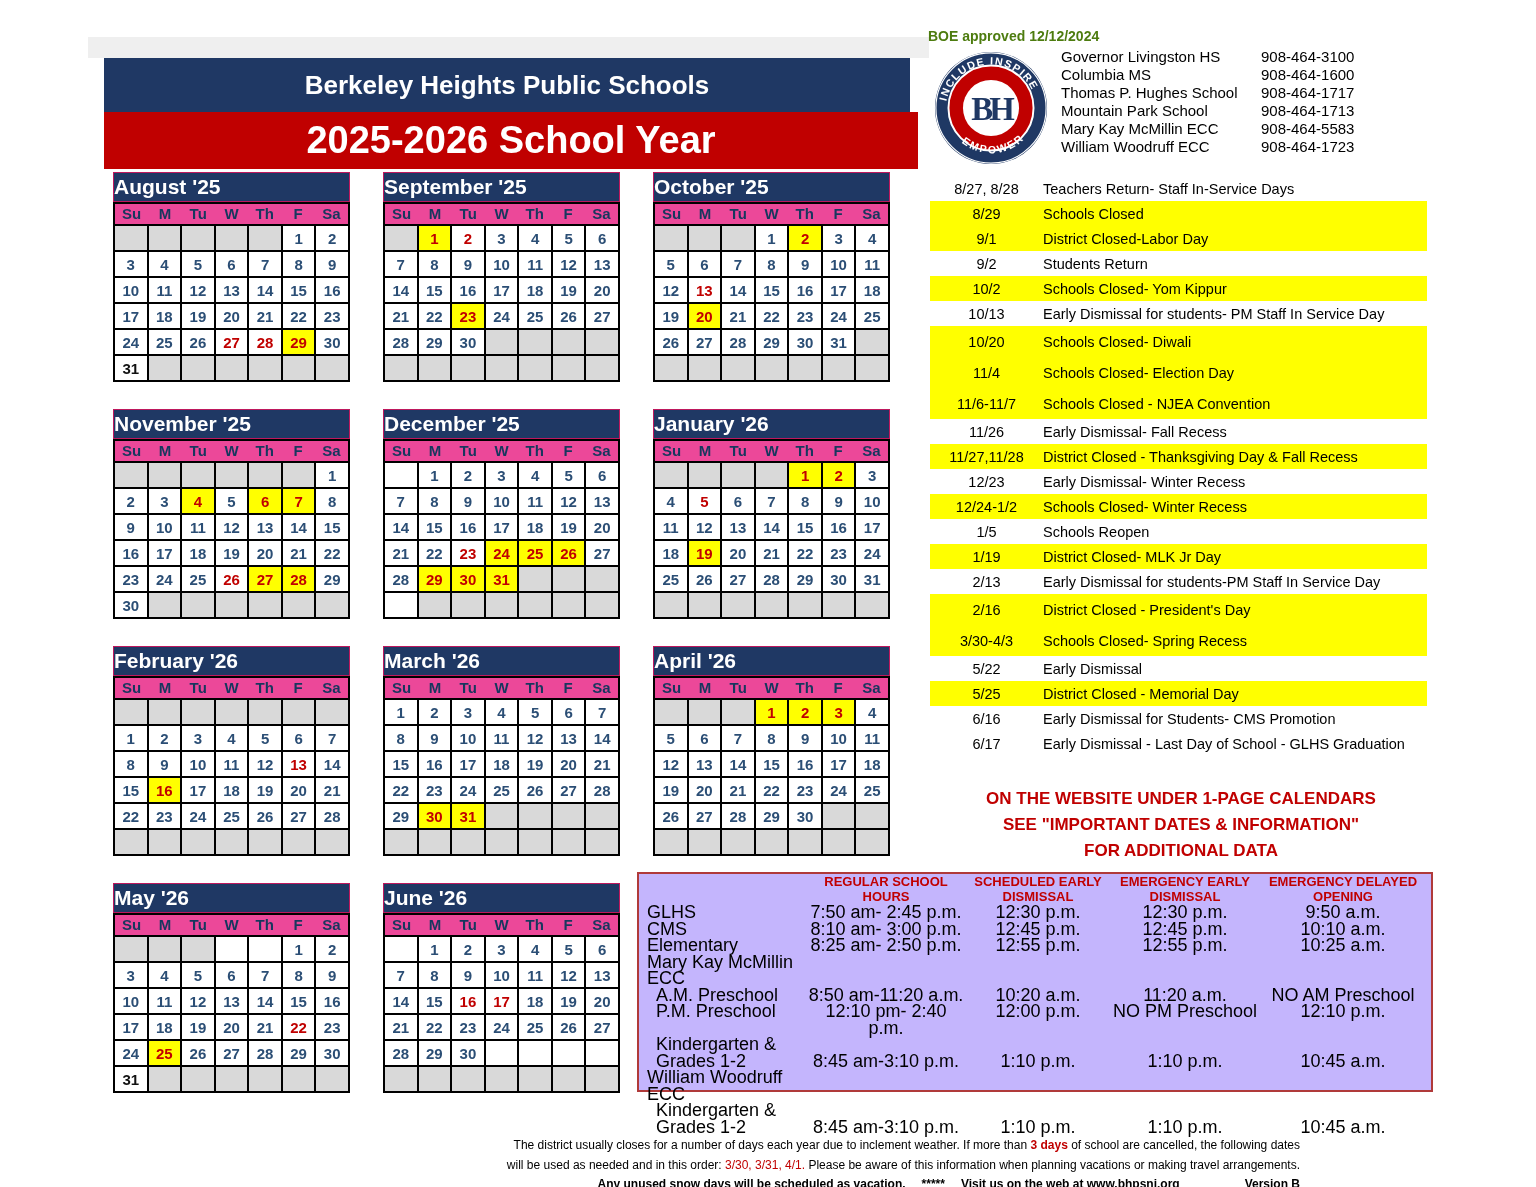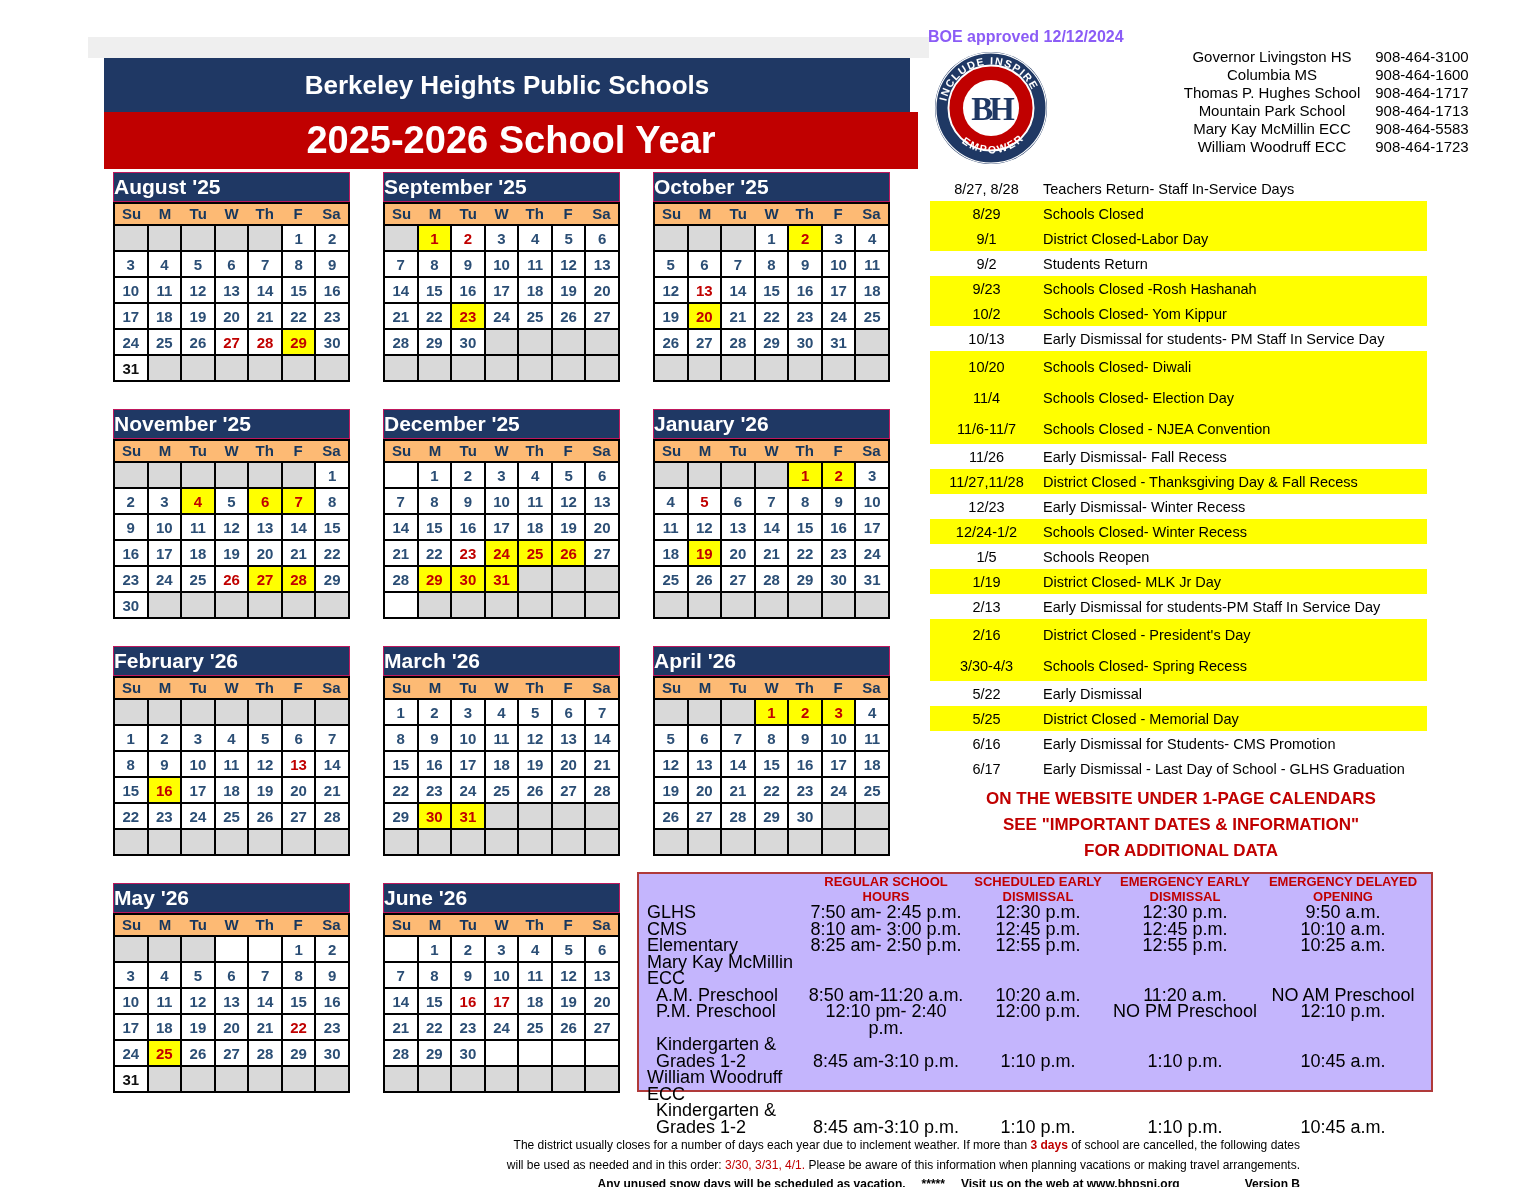--- a/index.html
+++ b/index.html
@@ -7,34 +7,34 @@
         font-family:"Liberation Sans",sans-serif;color:#000;}
 
   
   .top-strip{position:absolute;left:88px;top:37px;width:841px;height:21px;background:#EFEFEF;}
   .navy-banner{position:absolute;left:104px;top:58px;width:806px;height:54px;background:#1F3864;
       display:flex;align-items:center;justify-content:center;color:#fff;font-weight:bold;font-size:26px;}
   .red-banner{position:absolute;left:104px;top:112px;width:814px;height:57px;background:#C00000;
       display:flex;align-items:center;justify-content:center;color:#fff;font-weight:bold;font-size:38px;}
 
   
-  .boe-note{position:absolute;left:928px;top:28px;color:#8b5cf6;font-weight:bold;font-size:16px;}
+  .boe-note{position:absolute;left:928px;top:28px;color:#4d7c0f;font-weight:bold;font-size:14px;}
   .logo{position:absolute;left:933px;top:50px;}
-  .phones{position:absolute;left:1172px;top:48px;font-size:15px;line-height:18px;text-align:center;}
+  .phones{position:absolute;left:1061px;top:48px;font-size:15px;line-height:18px;}
   .phone-row{display:flex;}
   .phone-name{width:200px;}
   .phone-num{width:100px;}
 
   
   .months{position:absolute;left:113px;top:172px;display:grid;
       grid-template-columns:repeat(3,237px);column-gap:33px;row-gap:27px;}
   .month{width:237px;}
   .m-title{background:#1F3864;border:1px solid #be185d;color:#fff;font-weight:bold;font-size:21px;
       text-align:left;height:28px;line-height:28px;}
-  .m-dow{display:grid;grid-template-columns:repeat(7,1fr);background:#fdba74;
+  .m-dow{display:grid;grid-template-columns:repeat(7,1fr);background:#ec4899;
       border:2px solid #000;border-bottom:none;}
   .m-dow span{text-align:center;font-weight:bold;font-size:15px;color:#17375E;height:20px;line-height:20px;}
   .m-grid{display:grid;grid-template-columns:repeat(7,1fr);grid-auto-rows:24px;
       gap:2px;background:#000;border:2px solid #000;}
   .cell{background:#fff;display:flex;align-items:center;justify-content:center;
       font-weight:bold;font-size:15px;color:#2B4E75;}
   .cell.empty-gray{background:#D9D9D9;}
   .cell.empty-white{background:#fff;}
   .cell.day-red{color:#C00000;}
   .cell.day-yellow{background:#FFFF00;}
@@ -760,24 +760,20 @@
       </div>
       <div class="event-row hl">
         <span class="event-date">9/1</span>
         <span class="event-text">District Closed-Labor Day</span>
       </div>
       <div class="event-row">
         <span class="event-date">9/2</span>
         <span class="event-text">Students Return</span>
       </div>
       <div class="event-row hl">
-        <span class="event-date">9/23</span>
-        <span class="event-text">Schools Closed -Rosh Hashanah</span>
-      </div>
-      <div class="event-row hl">
         <span class="event-date">10/2</span>
         <span class="event-text">Schools Closed- Yom Kippur</span>
       </div>
       <div class="event-row">
         <span class="event-date">10/13</span>
         <span class="event-text">Early Dismissal for students- PM Staff In Service Day</span>
       </div>
       <div class="event-row hl tall">
         <span class="event-date">10/20</span>
         <span class="event-text">Schools Closed- Diwali</span>

